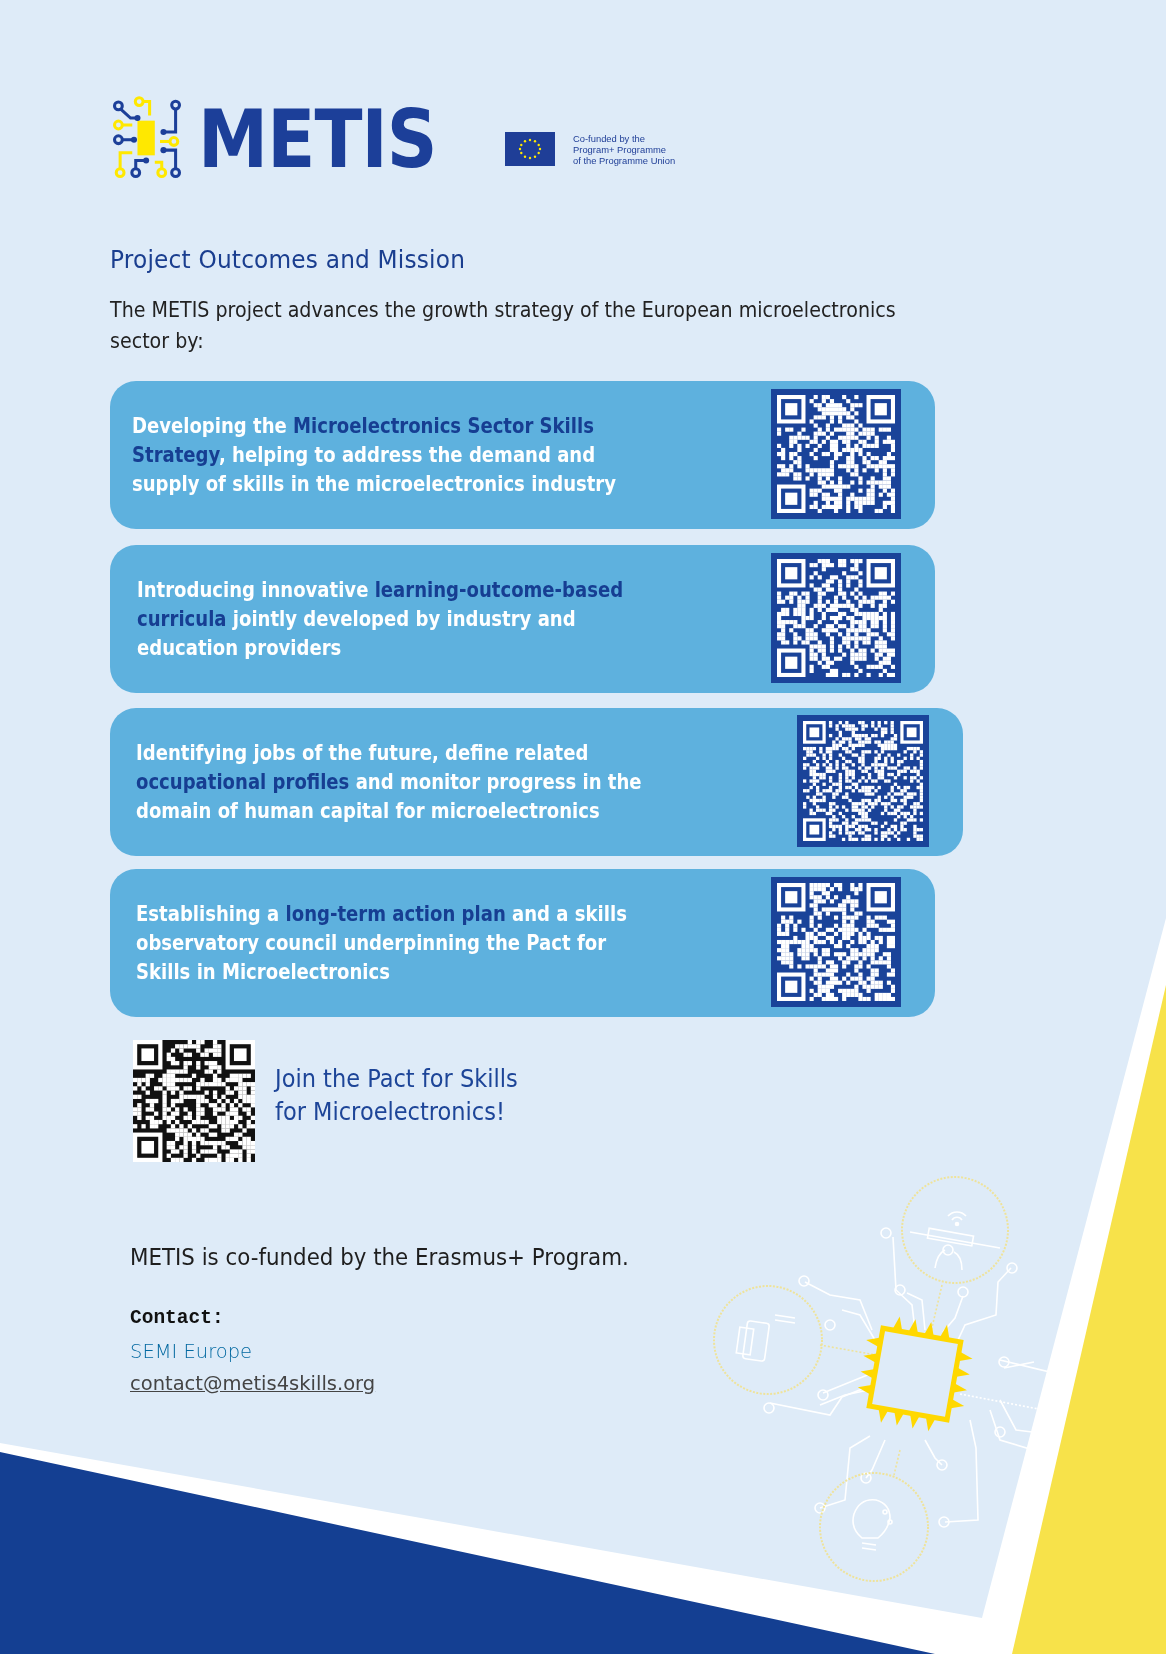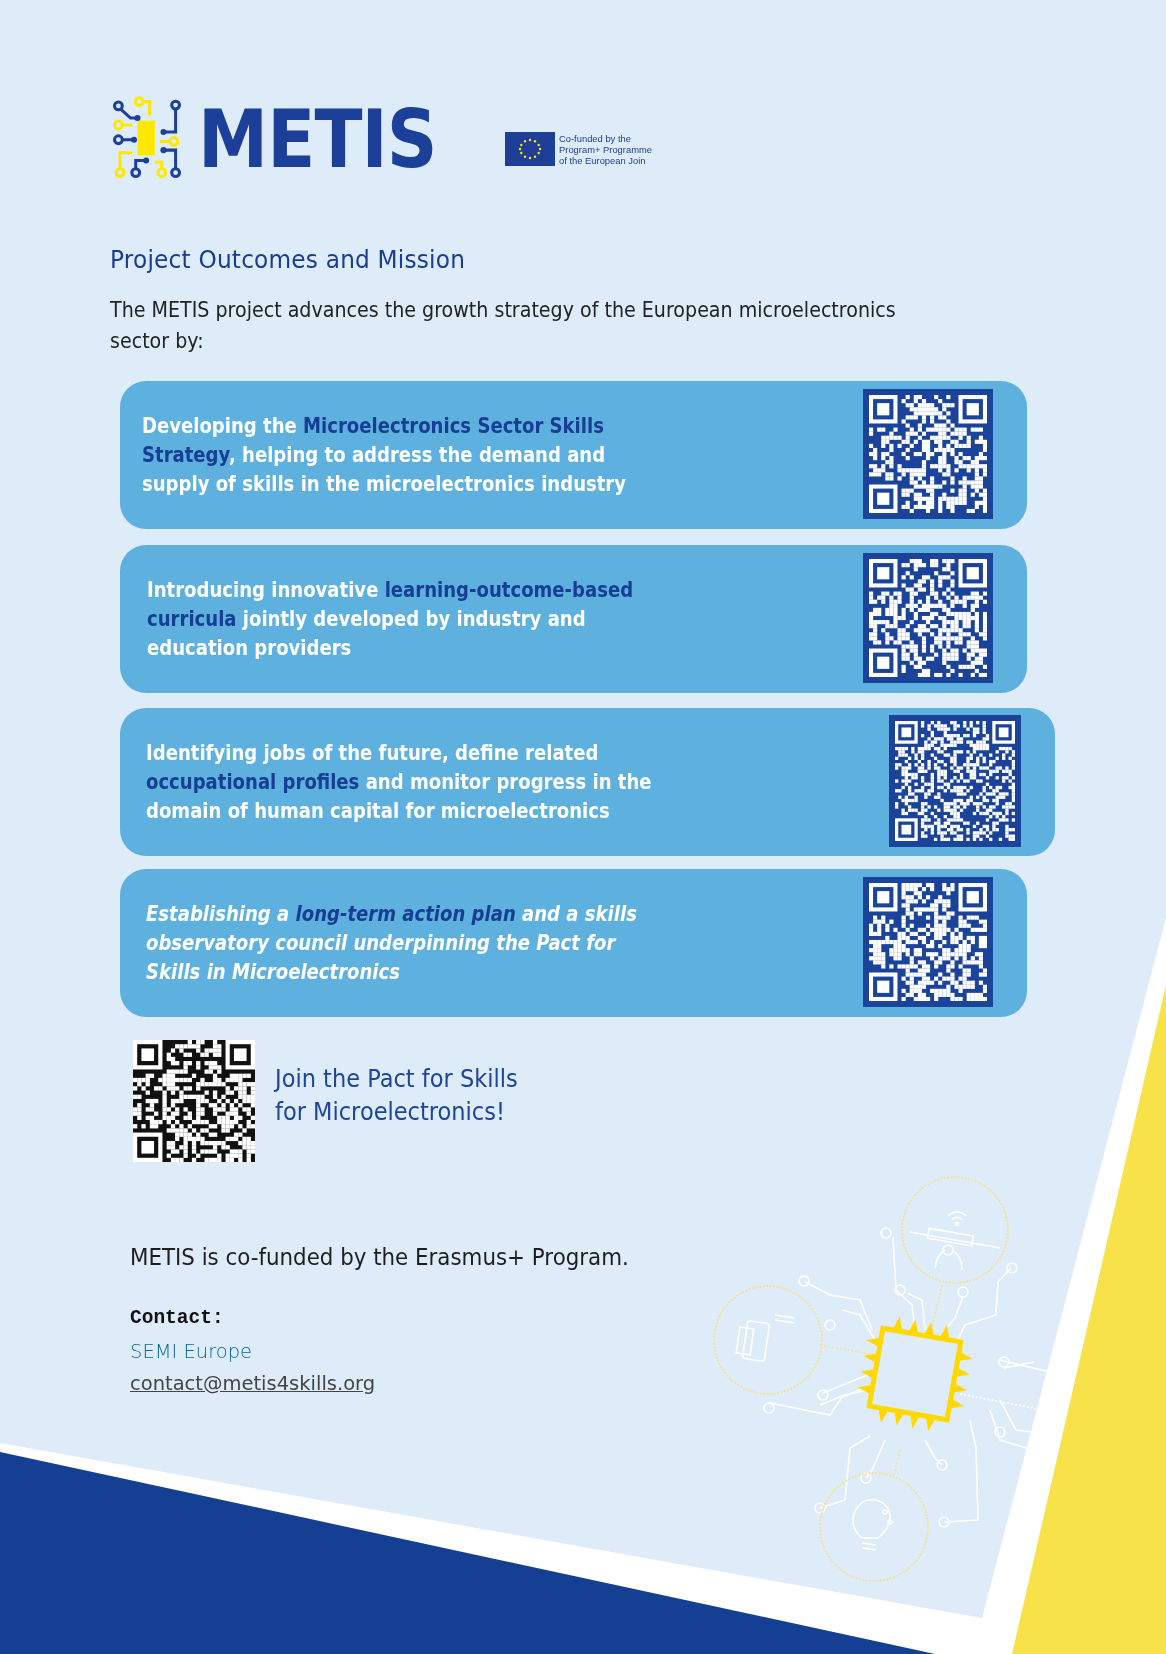--- a/index.html
+++ b/index.html
@@ -11,37 +11,37 @@
   .bg-svg { position:absolute; left:0; top:0; width:1166px; height:1654px; }
   .abs { position:absolute; }
 
   
   .logo-mark { left:108px; top:92px; width:78px; height:92px; }
   .logo-text {
     left:198px; top:92px; font-family:"DejaVu Sans", sans-serif; font-weight:bold;
     font-size:80px; line-height:96px; color:#1C3F99; letter-spacing:-1px;
     transform:scaleX(0.88); transform-origin:left center;
   }
-  .eu-badge { left:505px; top:132px; display:flex; align-items:center; gap:4px; }
+  .eu-badge { left:505px; top:132px; display:flex; align-items:center; gap:18px; }
   .eu-flag { width:50px; height:34px; background:#1F3E97; position:relative; }
   .eu-caption { font-size:9.4px; line-height:11px; color:#1F3E97; }
 
   
   .section-title {
     left:110px; top:245px; font-family:"DejaVu Sans", sans-serif; font-size:25px;
     color:#1A3E8F; letter-spacing:0.2px; transform:scaleX(0.93); transform-origin:left;
   }
   .intro {
     left:110px; top:295px; width:860px; font-family:"DejaVu Sans", sans-serif;
     font-size:20.5px; line-height:31px; color:#222; transform:scaleX(0.93); transform-origin:left;
   }
 
   
   .card {
-    position:absolute; left:120px; width:907px; height:148px; border-radius:26px;
+    position:absolute; left:110px; width:825px; height:148px; border-radius:26px;
     background:#5EB1DE;
   }
   .card-text {
     position:absolute; left:22px; top:0; width:610px; height:100%;
     display:flex; align-items:center;
     font-family:"DejaVu Sans", sans-serif; font-weight:bold; font-size:21px;
     line-height:29px; color:#ffffff;
   }
   .card-text > span.inner { display:block; transform:scaleX(0.86); transform-origin:left center; width:710px; }
   .hl { color:#163E92; }
@@ -233,21 +233,21 @@
           <circle cx="16.3" cy="21" r="1.2"></circle>
         <circle cx="15" cy="17" r="1.2"></circle>
           <circle cx="16.3" cy="13" r="1.2"></circle>
           <circle cx="20" cy="9.3" r="1.2"></circle>
       </g>
     </svg>
   </div>
   <div class="eu-caption">
     <div>Co-funded by the</div>
     <div>Program+ Programme</div>
-    <div>of the European Join</div>
+    <div>of the Programme Union</div>
   </div>
 </div>
 
 <div class="abs section-title">Project Outcomes and Mission</div>
 <div class="abs intro">The METIS project advances the growth strategy of the European microelectronics sector by:</div>
 
 <div class="card" style="top:381px;">
   <div class="card-text">
       <span class="inner">
     <span>Developing the </span><span class="hl">Microelectronics Sector Skills Strategy</span><span>, helping to address the demand and supply of skills in the microelectronics industry</span>
@@ -1478,21 +1478,21 @@
         <rect x="31" y="1" width="5" height="5" fill="#1A4399"></rect>
         <rect x="32" y="2" width="3" height="3" fill="#ffffff"></rect>
         <rect x="0" y="30" width="7" height="7" fill="#ffffff"></rect>
         <rect x="1" y="31" width="5" height="5" fill="#1A4399"></rect>
         <rect x="2" y="32" width="3" height="3" fill="#ffffff"></rect>
       </svg>
     </div>
 </div>
 
 <div class="card" style="top:869px;">
-  <div class="card-text" style="left:26px;font-style:italic;">
+  <div class="card-text" style="left:26px;">
       <span class="inner">
     <span>Establishing a </span><span class="hl">long-term action plan</span><span> and a skills observatory council underpinning the Pact for Skills in Microelectronics</span>
   </span>
     </div>
   <div class="qr-box">
       <svg class="qr" viewBox="0 0 29 29">
         <rect width="29" height="29" fill="#1A4399"></rect>
         <rect x="8" y="0" width="1.02" height="1.02" fill="#ffffff"></rect>
         <rect x="9" y="0" width="1.02" height="1.02" fill="#ffffff"></rect>
         <rect x="10" y="0" width="1.02" height="1.02" fill="#ffffff"></rect>

